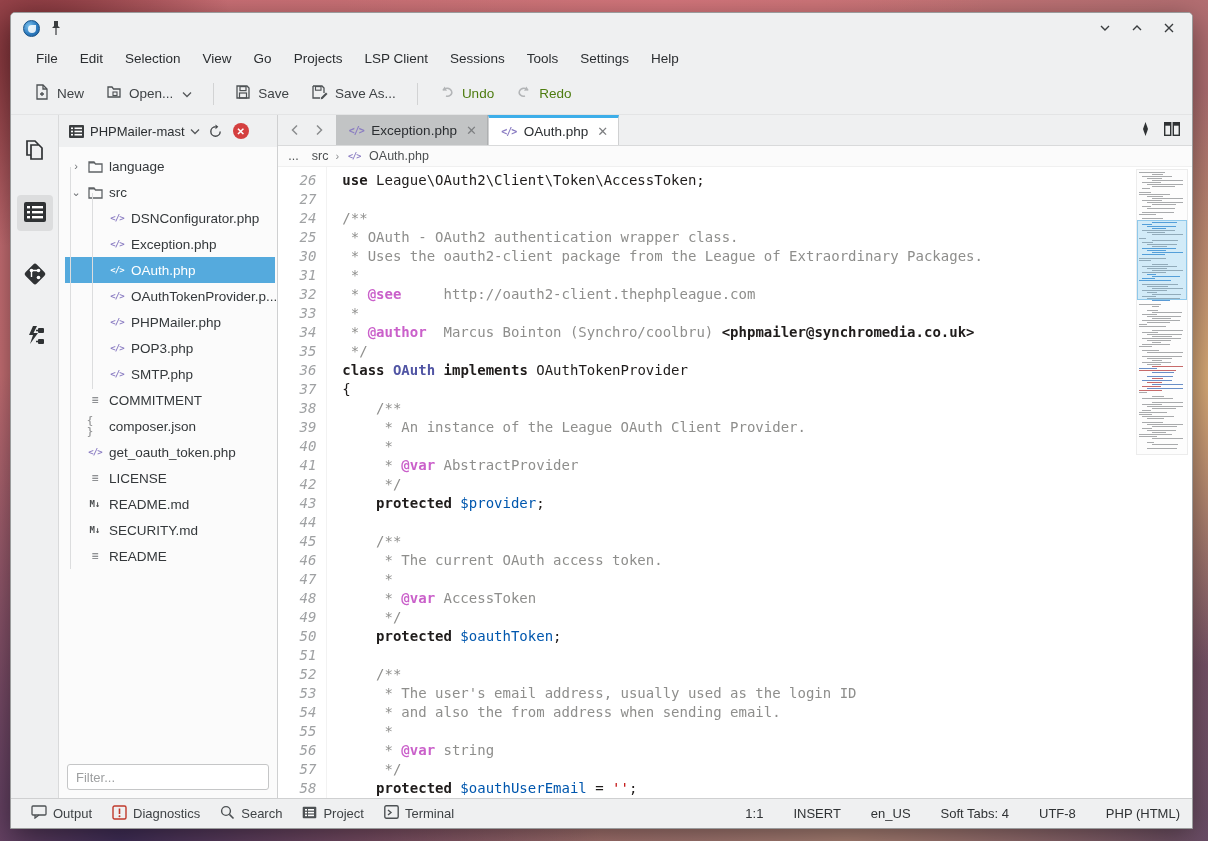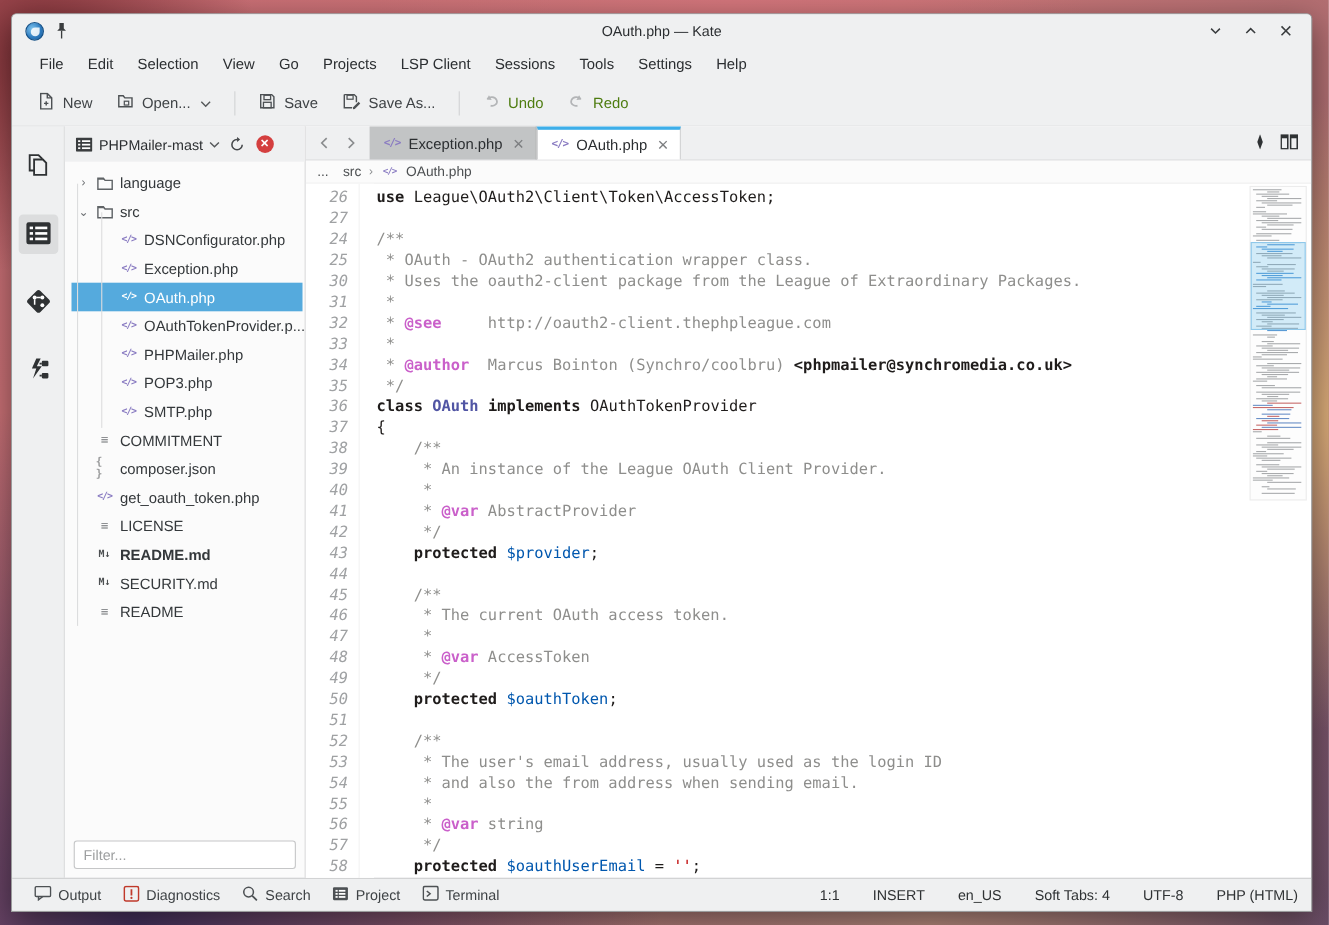--- a/index.html
+++ b/index.html
@@ -119,21 +119,20 @@
   <div class="titlebar">
     <div class="tb-left">
       <div class="kate-logo"></div>
       <div class="pin-icon">
         <svg width="12" height="16" viewBox="0 0 12 16">
             <path d="M4 1 L8 1 L8 6 L10 8 L2 8 L4 6 Z" fill="#3a3d3f"></path>
             <rect x="5.4" y="8" width="1.2" height="7" fill="#3a3d3f"></rect>
           </svg>
       </div>
     </div>
-    <div class="tb-title">OAuth.php — Kate</div>
     <div class="tb-controls">
       <div class="tb-btn">
         <svg width="14" height="14" viewBox="0 0 14 14">
             <polyline points="3,5 7,9 11,5" fill="none" stroke="#3a3d3f" stroke-width="1.4"></polyline>
           </svg>
       </div>
       <div class="tb-btn">
         <svg width="14" height="14" viewBox="0 0 14 14">
             <polyline points="3,9 7,5 11,9" fill="none" stroke="#3a3d3f" stroke-width="1.4"></polyline>
           </svg>
@@ -350,21 +349,21 @@
             <span style="white-space: nowrap; overflow: hidden; text-overflow: ellipsis;">get_oauth_token.php</span>
           </div>
           <div class="tree-item" style="padding-left: 6px;">
             <span class="arrow"></span>
             <span class="ficon text">≡</span>
             <span style="white-space: nowrap; overflow: hidden; text-overflow: ellipsis;">LICENSE</span>
           </div>
           <div class="tree-item" style="padding-left: 6px;">
             <span class="arrow"></span>
             <span class="ficon md">M↓</span>
-            <span style="white-space: nowrap; overflow: hidden; text-overflow: ellipsis; font-weight: bold;">README.md</span>
+            <span style="white-space: nowrap; overflow: hidden; text-overflow: ellipsis;">README.md</span>
           </div>
           <div class="tree-item" style="padding-left: 6px;">
             <span class="arrow"></span>
             <span class="ficon md">M↓</span>
             <span style="white-space: nowrap; overflow: hidden; text-overflow: ellipsis;">SECURITY.md</span>
           </div>
           <div class="tree-item" style="padding-left: 6px;">
             <span class="arrow"></span>
             <span class="ficon text">≡</span>
             <span style="white-space: nowrap; overflow: hidden; text-overflow: ellipsis;">README</span>

